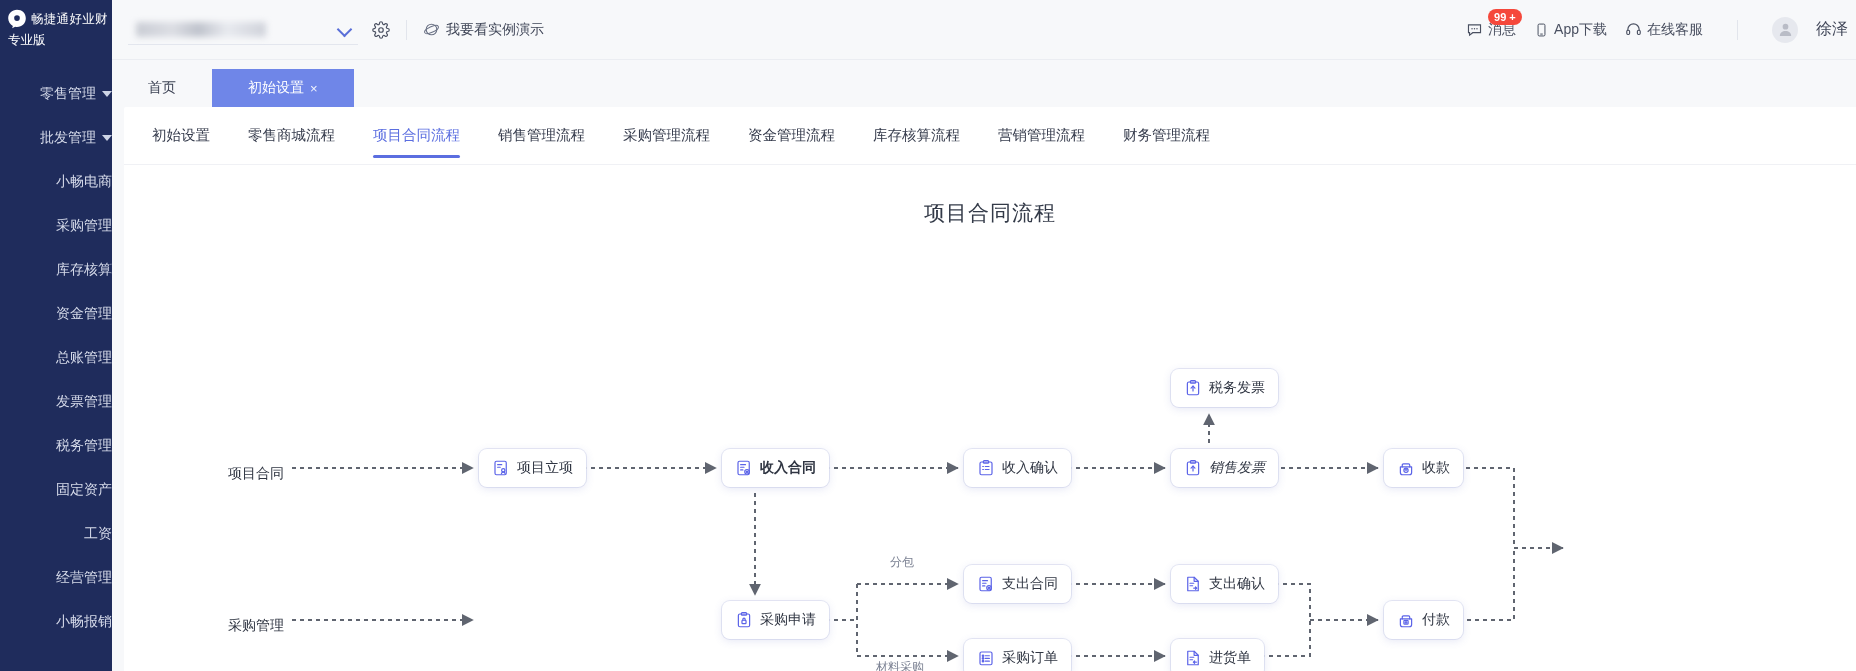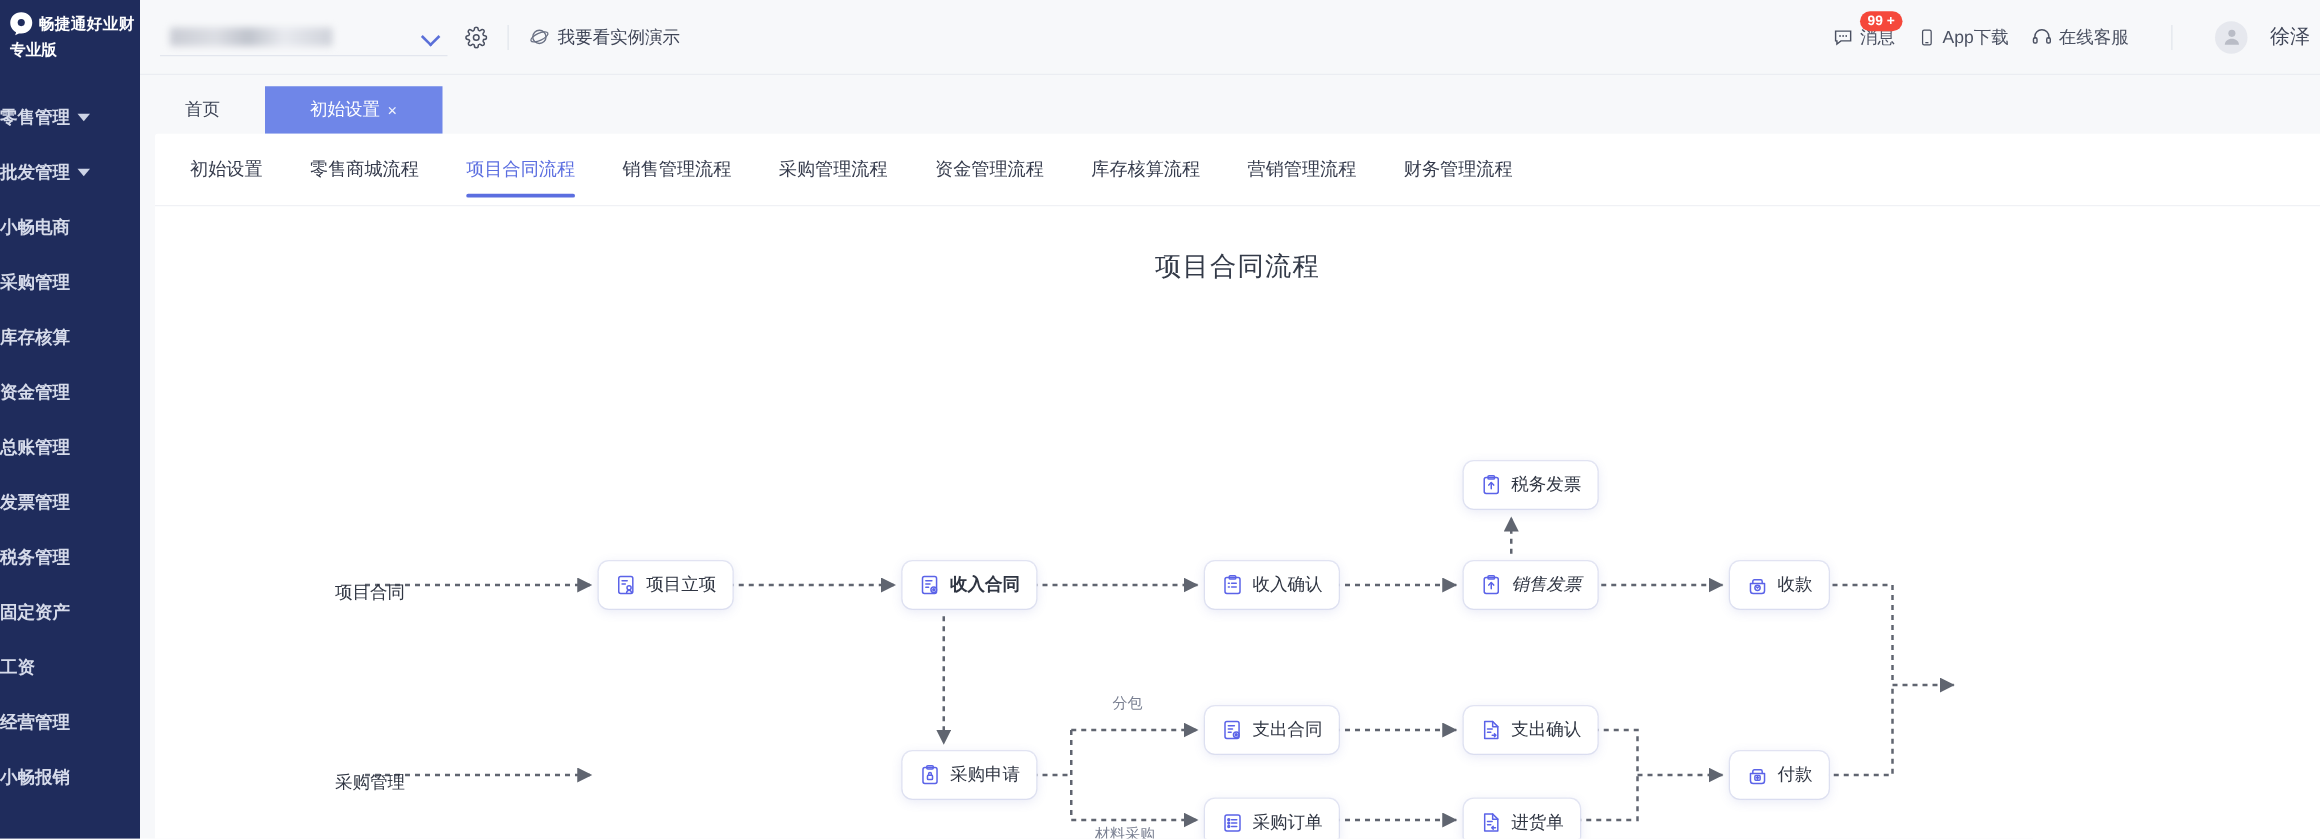--- a/index.html
+++ b/index.html
@@ -9,35 +9,34 @@
     font-family: "Liberation Sans", "DejaVu Sans", sans-serif;
     background: #ffffff;
   }
   .app { position: relative; width: 1856px; height: 671px; background: #f7f8fa; }
 
   
   .sidebar {
     position: absolute; left: 0; top: 0; width: 112px; height: 671px;
     background: #1f2c5c;
     overflow: hidden;
-    font-weight: bold;
   }
   .logo-block { position: relative; height: 66px; padding: 8px 0 0 6px; }
   .logo-row { display: flex; align-items: center; gap: 3px; }
   .logo-mark { width: 22px; height: 22px; flex: 0 0 22px; }
   .logo-text {
     color: #ffffff; font-size: 12.5px; letter-spacing: .3px;
     white-space: nowrap; overflow: hidden;
   }
   .logo-pro {
     color: #ffffff; font-size: 12.5px; margin-top: 2px; padding-left: 2px;
   }
   .nav-list { margin-top: 6px; }
   .nav-item {
-    height: 44px; display: flex; align-items: center; justify-content: flex-start;
+    height: 44px; display: flex; align-items: center; justify-content: flex-end;
     color: #d6dbea; font-size: 14px; cursor: pointer; position: relative;
   }
   .nav-caret {
     display: inline-block; margin-left: 6px;
     width: 0; height: 0;
     border-left: 5px solid transparent; border-right: 5px solid transparent;
     border-top: 6px solid #cdd4e6;
   }
 
   
@@ -139,21 +138,21 @@
     position: absolute; height: 38px;
     background: #ffffff; border-radius: 8px;
     box-shadow: 0 2px 9px rgba(96,106,190,.16), 0 0 0 1px rgba(230,232,244,.9);
     display: flex; align-items: center; gap: 7px;
     padding: 0 13px; white-space: nowrap; cursor: pointer;
   }
   .node .nlabel { font-size: 14px; color: #2f3banchor; }
   .node .nlabel { color: #2f3542; }
   .node svg { flex: 0 0 18px; }
   .rowlabel {
-    position: absolute; font-size: 14px; color: #2f3542; white-space: nowrap; margin-left: 40px;
+    position: absolute; font-size: 14px; color: #2f3542; white-space: nowrap;
   }
   .edgelabel {
     position: absolute; font-size: 12px; color: #7a8092; white-space: nowrap;
   }
   svg.wires { position: absolute; left: 0; top: 0; width: 1732px; height: 420px; overflow: visible; }
 </style>
 </head>
 <body>
 
 <div class="app">

